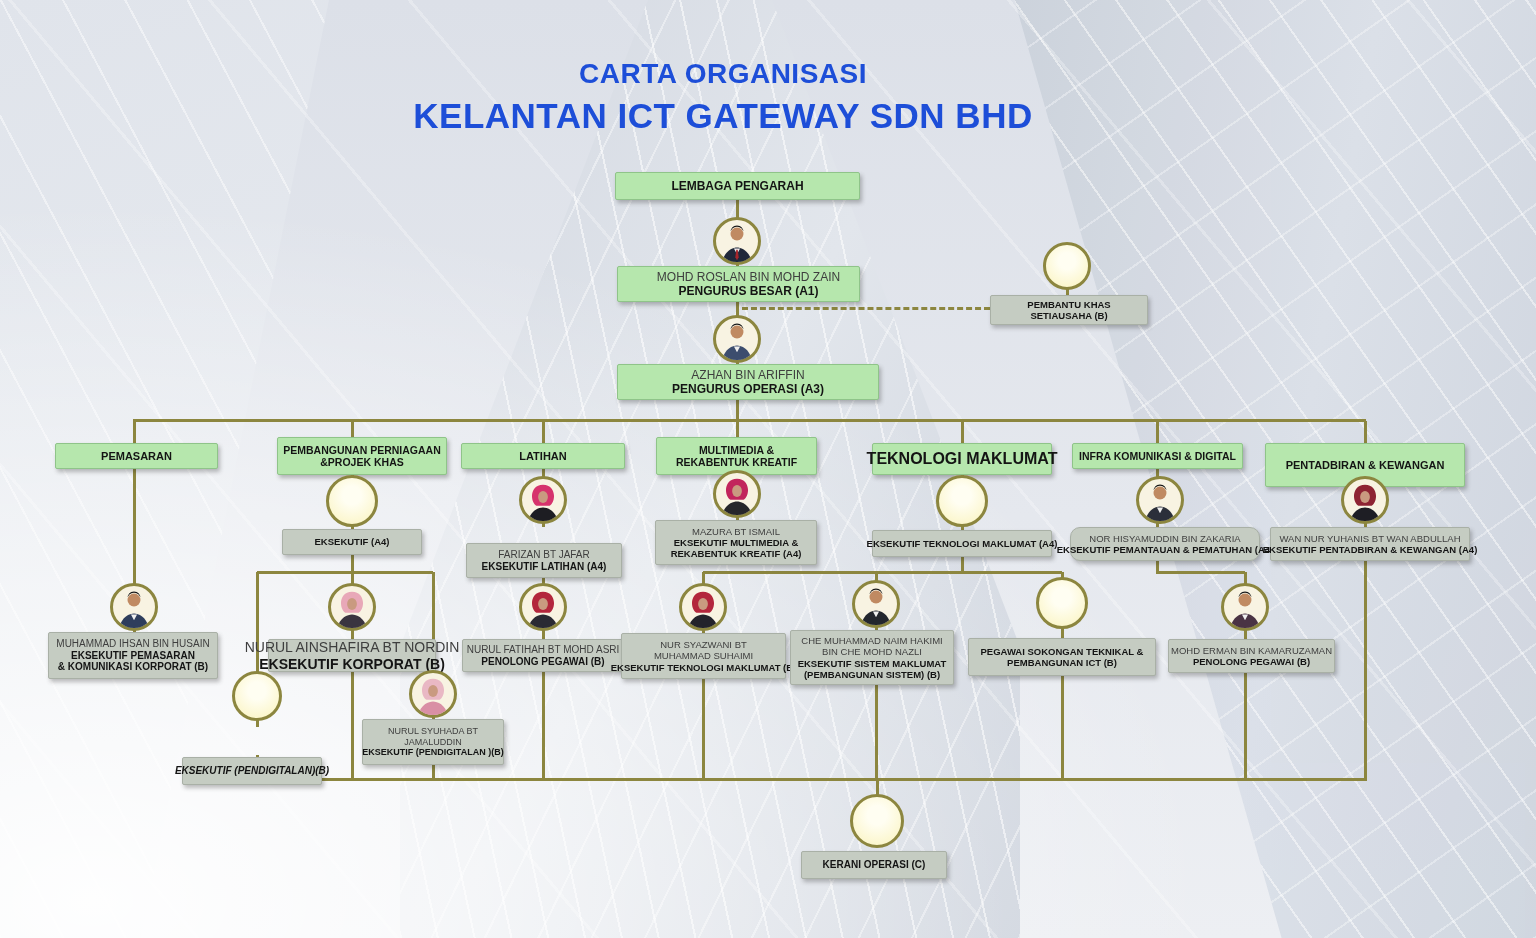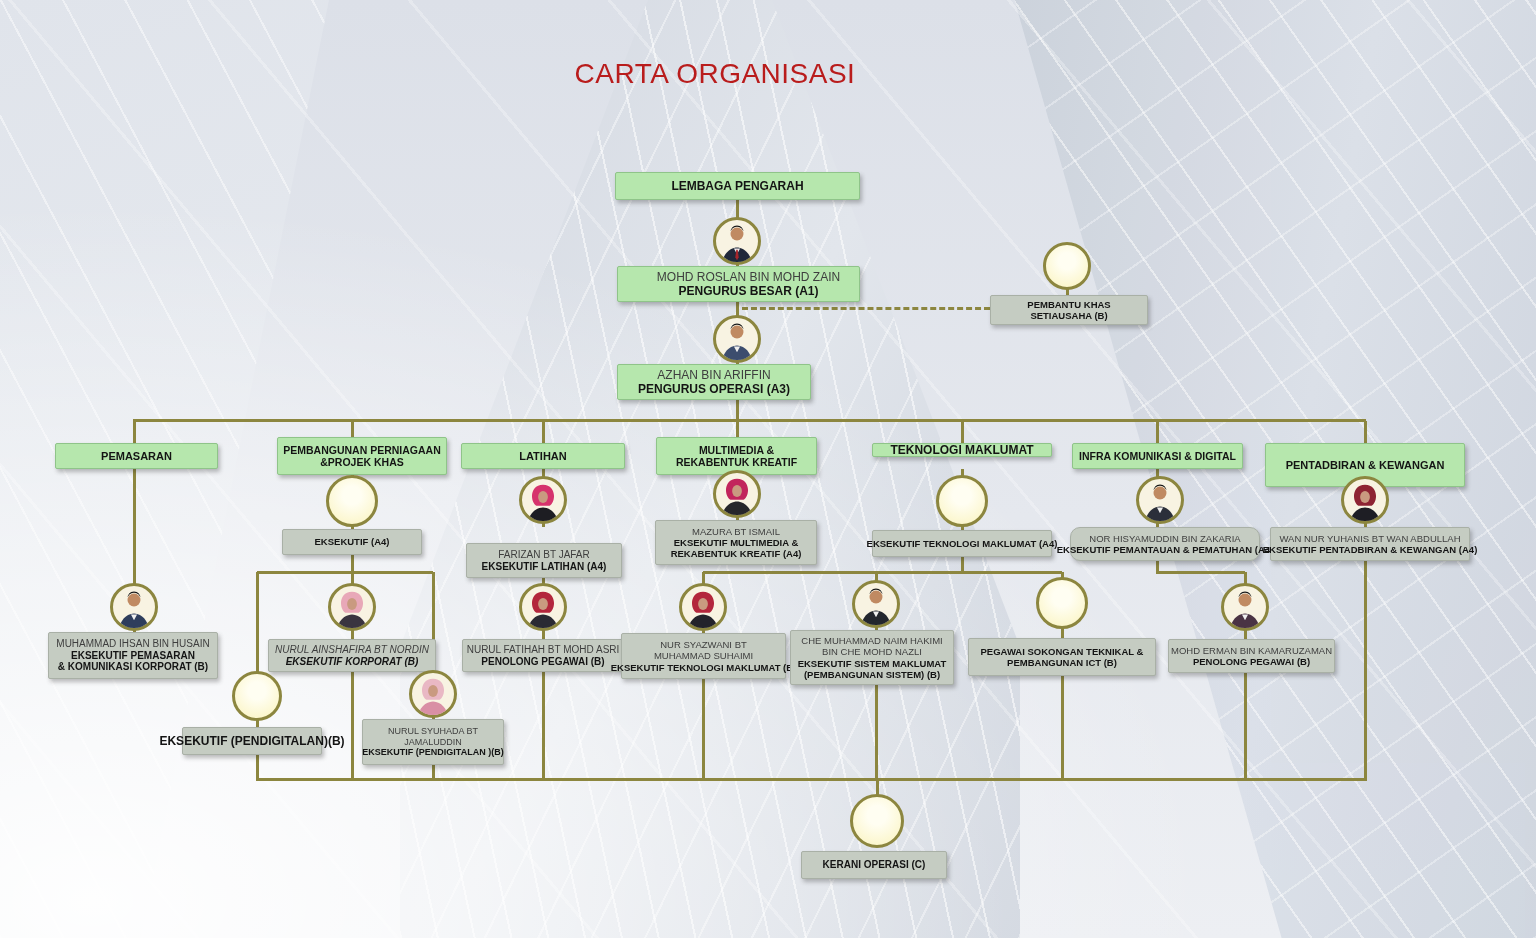--- a/index.html
+++ b/index.html
@@ -24,22 +24,22 @@
   .s3{left:0;width:470px;
       background:
         repeating-linear-gradient(62deg,rgba(255,255,255,.45) 0 2px,rgba(255,255,255,0) 2px 55px),
         linear-gradient(160deg,#e0e4eb 0%,#ebeef2 100%);
       clip-path:polygon(0 0,70% 0,30% 100%,0 100%);}
   .s4{left:0;width:1536px;
       background:radial-gradient(ellipse at 6% 96%,rgba(255,255,255,.95) 0%,rgba(255,255,255,.55) 25%,rgba(255,255,255,0) 55%);}
   .s5{left:0;width:1536px;opacity:.5;
       background:repeating-linear-gradient(50deg,rgba(255,255,255,0) 0 150px,rgba(255,255,255,.55) 150px 153px);}
   
-  .title1,.title2{position:absolute;left:355px;width:720px;text-align:center;
-      font-weight:normal;color:#b91c1c;z-index:3;letter-spacing:.5px;}
+  .title1,.title2{position:absolute;left:363px;width:720px;text-align:center;
+      font-weight:bold;color:#1d4ed8;z-index:3;letter-spacing:.5px;}
   .title1{top:58px;font-size:28px;}
   .title2{top:96px;font-size:35px;}
   
   .cline{position:absolute;z-index:1;}
   .dashline{position:absolute;z-index:1;height:0;border-top:3px dashed #8c863f;}
   
   .node{position:absolute;z-index:2;display:flex;flex-direction:column;
         justify-content:center;align-items:center;text-align:center;
         line-height:1.18;box-sizing:border-box;padding:2px 4px;
         box-shadow:2px 3px 4px rgba(40,40,40,.30);border-radius:2px;}
@@ -58,20 +58,21 @@
 <div id="stage">
   <div class="bg">
     <div class="shard s3"></div>
     <div class="shard s1"></div>
     <div class="shard s2"></div>
     <div class="shard s5"></div>
     <div class="shard s4"></div>
   </div>
 
   <div class="title1">CARTA ORGANISASI</div>
+  <div class="title2">KELANTAN ICT GATEWAY SDN BHD</div>
 
   <div id="org-chart">
       <div class="cline" style="left: 735.5px; top: 199px; width: 3px; height: 238px; background: rgb(140, 134, 63);"></div>
       <div class="cline" style="left: 1065.5px; top: 289px; width: 3px; height: 7px; background: rgb(140, 134, 63);"></div>
       <div class="cline" style="left: 132.5px; top: 421px; width: 3px; height: 22px; background: rgb(140, 134, 63);"></div>
       <div class="cline" style="left: 350.5px; top: 421px; width: 3px; height: 16px; background: rgb(140, 134, 63);"></div>
       <div class="cline" style="left: 541.5px; top: 421px; width: 3px; height: 22px; background: rgb(140, 134, 63);"></div>
       <div class="cline" style="left: 960.5px; top: 421px; width: 3px; height: 22px; background: rgb(140, 134, 63);"></div>
       <div class="cline" style="left: 1155.5px; top: 421px; width: 3px; height: 22px; background: rgb(140, 134, 63);"></div>
       <div class="cline" style="left: 1363.5px; top: 421px; width: 3px; height: 22px; background: rgb(140, 134, 63);"></div>
@@ -123,21 +124,21 @@
       <path d="M7 48 C10 35 19 31.5 24 31.5 C29 31.5 38 35 41 48 Z" fill="#20283a"></path>
       <path d="M20.5 32.5 L24 39 L27.5 32.5 Z" fill="#efefef"></path>
       <path d="M23.2 34 h1.6 l1.1 8.5 L24 46 l-1.9 -3.5 z" fill="#a8262c"></path>
     </svg>
       </div>
       <div class="node gray" style="left: 990px; top: 295px; width: 158px; height: 30px; font-size: 9.5px;">
         <div class="ln b">PEMBANTU KHAS</div>
         <div class="ln b">SETIAUSAHA (B)</div>
       </div>
       <div class="circ vac" style="left: 1043px; top: 242px; width: 48px; height: 48px;"></div>
-      <div class="node green" style="left: 617px; top: 364px; width: 194px; height: 36px; font-size: 12px;">
+      <div class="node green" style="left: 617px; top: 364px; width: 262px; height: 36px; font-size: 12px;">
         <div class="ln">AZHAN BIN ARIFFIN</div>
         <div class="ln b">PENGURUS OPERASI (A3)</div>
       </div>
       <div class="circ" style="left: 713px; top: 315px; width: 48px; height: 48px;">
         <svg viewBox="0 0 48 48" xmlns="http://www.w3.org/2000/svg">
       <circle cx="24" cy="16" r="7.4" fill="#c08a62"></circle>
       <path d="M16.6 15 a7.4 7.4 0 0 1 14.8 0 q0 -8.6 -7.4 -8.6 q-7.4 0 -7.4 8.6 z" fill="#1c1c1c"></path>
       <path d="M7 48 C10 35 19 31.5 24 31.5 C29 31.5 38 35 41 48 Z" fill="#3c4d6e"></path>
       <path d="M20.5 32.5 L24 39 L27.5 32.5 Z" fill="#efefef"></path>
 
@@ -150,21 +151,21 @@
         <div class="ln b">PEMBANGUNAN PERNIAGAAN</div>
         <div class="ln b">&amp;PROJEK KHAS</div>
       </div>
       <div class="node green" style="left: 461px; top: 443px; width: 164px; height: 26px; font-size: 11px;">
         <div class="ln b">LATIHAN</div>
       </div>
       <div class="node green" style="left: 656px; top: 437px; width: 161px; height: 38px; font-size: 10.5px;">
         <div class="ln b">MULTIMEDIA &amp;</div>
         <div class="ln b">REKABENTUK KREATIF</div>
       </div>
-      <div class="node green" style="left: 872px; top: 443px; width: 180px; height: 14px; font-size: 12px;">
+      <div class="node green" style="left: 872px; top: 443px; width: 180px; height: 32px; font-size: 16px;">
         <div class="ln b">TEKNOLOGI MAKLUMAT</div>
       </div>
       <div class="node green" style="left: 1072px; top: 443px; width: 171px; height: 26px; font-size: 10.5px;">
         <div class="ln b">INFRA KOMUNIKASI &amp; DIGITAL</div>
       </div>
       <div class="node green" style="left: 1265px; top: 443px; width: 200px; height: 44px; font-size: 11px;">
         <div class="ln b">PENTADBIRAN &amp; KEWANGAN</div>
       </div>
       <div class="node gray" style="left: 282px; top: 529px; width: 140px; height: 26px; font-size: 9.5px;">
         <div class="ln b">EKSEKUTIF (A4)</div>
@@ -228,21 +229,21 @@
       </div>
       <div class="circ" style="left: 110px; top: 583px; width: 48px; height: 48px;">
         <svg viewBox="0 0 48 48" xmlns="http://www.w3.org/2000/svg">
       <circle cx="24" cy="16" r="7.4" fill="#c08a62"></circle>
       <path d="M16.6 15 a7.4 7.4 0 0 1 14.8 0 q0 -8.6 -7.4 -8.6 q-7.4 0 -7.4 8.6 z" fill="#1c1c1c"></path>
       <path d="M7 48 C10 35 19 31.5 24 31.5 C29 31.5 38 35 41 48 Z" fill="#2e3d5c"></path>
       <path d="M20.5 32.5 L24 39 L27.5 32.5 Z" fill="#efefef"></path>
 
     </svg>
       </div>
-      <div class="node gray" style="left: 268px; top: 639px; width: 168px; height: 33px; font-size: 10px; font-style: italic;">
+      <div class="node gray" style="left: 268px; top: 639px; width: 168px; height: 33px; font-size: 14px;">
         <div class="ln">NURUL AINSHAFIRA BT NORDIN</div>
         <div class="ln b">EKSEKUTIF KORPORAT (B)</div>
       </div>
       <div class="circ" style="left: 328px; top: 583px; width: 48px; height: 48px;">
         <svg viewBox="0 0 48 48" xmlns="http://www.w3.org/2000/svg">
     <path d="M24 6.5 c-8.6 0 -12.6 6.5 -12.6 13 c0 6 2.6 9.6 5.1 11.1 h15 c2.5 -1.5 5.1 -5.1 5.1 -11.1 c0 -6.5 -4 -13 -12.6 -13 z" fill="#e8a8b8"></path>
     <ellipse cx="24" cy="20.5" rx="5.6" ry="6.8" fill="#c99a80"></ellipse>
     <path d="M7 48 C10 36 19 32.5 24 32.5 C29 32.5 38 36 41 48 Z" fill="#3a3440"></path>
   </svg>
       </div>
@@ -295,21 +296,21 @@
       </div>
       <div class="circ" style="left: 1221px; top: 583px; width: 48px; height: 48px;">
         <svg viewBox="0 0 48 48" xmlns="http://www.w3.org/2000/svg">
       <circle cx="24" cy="16" r="7.4" fill="#c08a62"></circle>
       <path d="M16.6 15 a7.4 7.4 0 0 1 14.8 0 q0 -8.6 -7.4 -8.6 q-7.4 0 -7.4 8.6 z" fill="#1c1c1c"></path>
       <path d="M7 48 C10 35 19 31.5 24 31.5 C29 31.5 38 35 41 48 Z" fill="#4a3344"></path>
       <path d="M20.5 32.5 L24 39 L27.5 32.5 Z" fill="#efefef"></path>
 
     </svg>
       </div>
-      <div class="node gray" style="left: 182px; top: 727px; width: 140px; height: 28px; font-size: 12px;">
+      <div class="node gray" style="left: 182px; top: 757px; width: 140px; height: 28px; font-size: 10px; font-style: italic;">
         <div class="ln b">EKSEKUTIF (PENDIGITALAN)(B)</div>
       </div>
       <div class="circ vac" style="left: 232px; top: 671px; width: 50px; height: 50px;"></div>
       <div class="node gray" style="left: 362px; top: 719px; width: 142px; height: 46px; font-size: 9px;">
         <div class="ln">NURUL SYUHADA BT</div>
         <div class="ln">JAMALUDDIN</div>
         <div class="ln b">EKSEKUTIF (PENDIGITALAN )(B)</div>
       </div>
       <div class="circ" style="left: 409px; top: 670px; width: 48px; height: 48px;">
         <svg viewBox="0 0 48 48" xmlns="http://www.w3.org/2000/svg">

